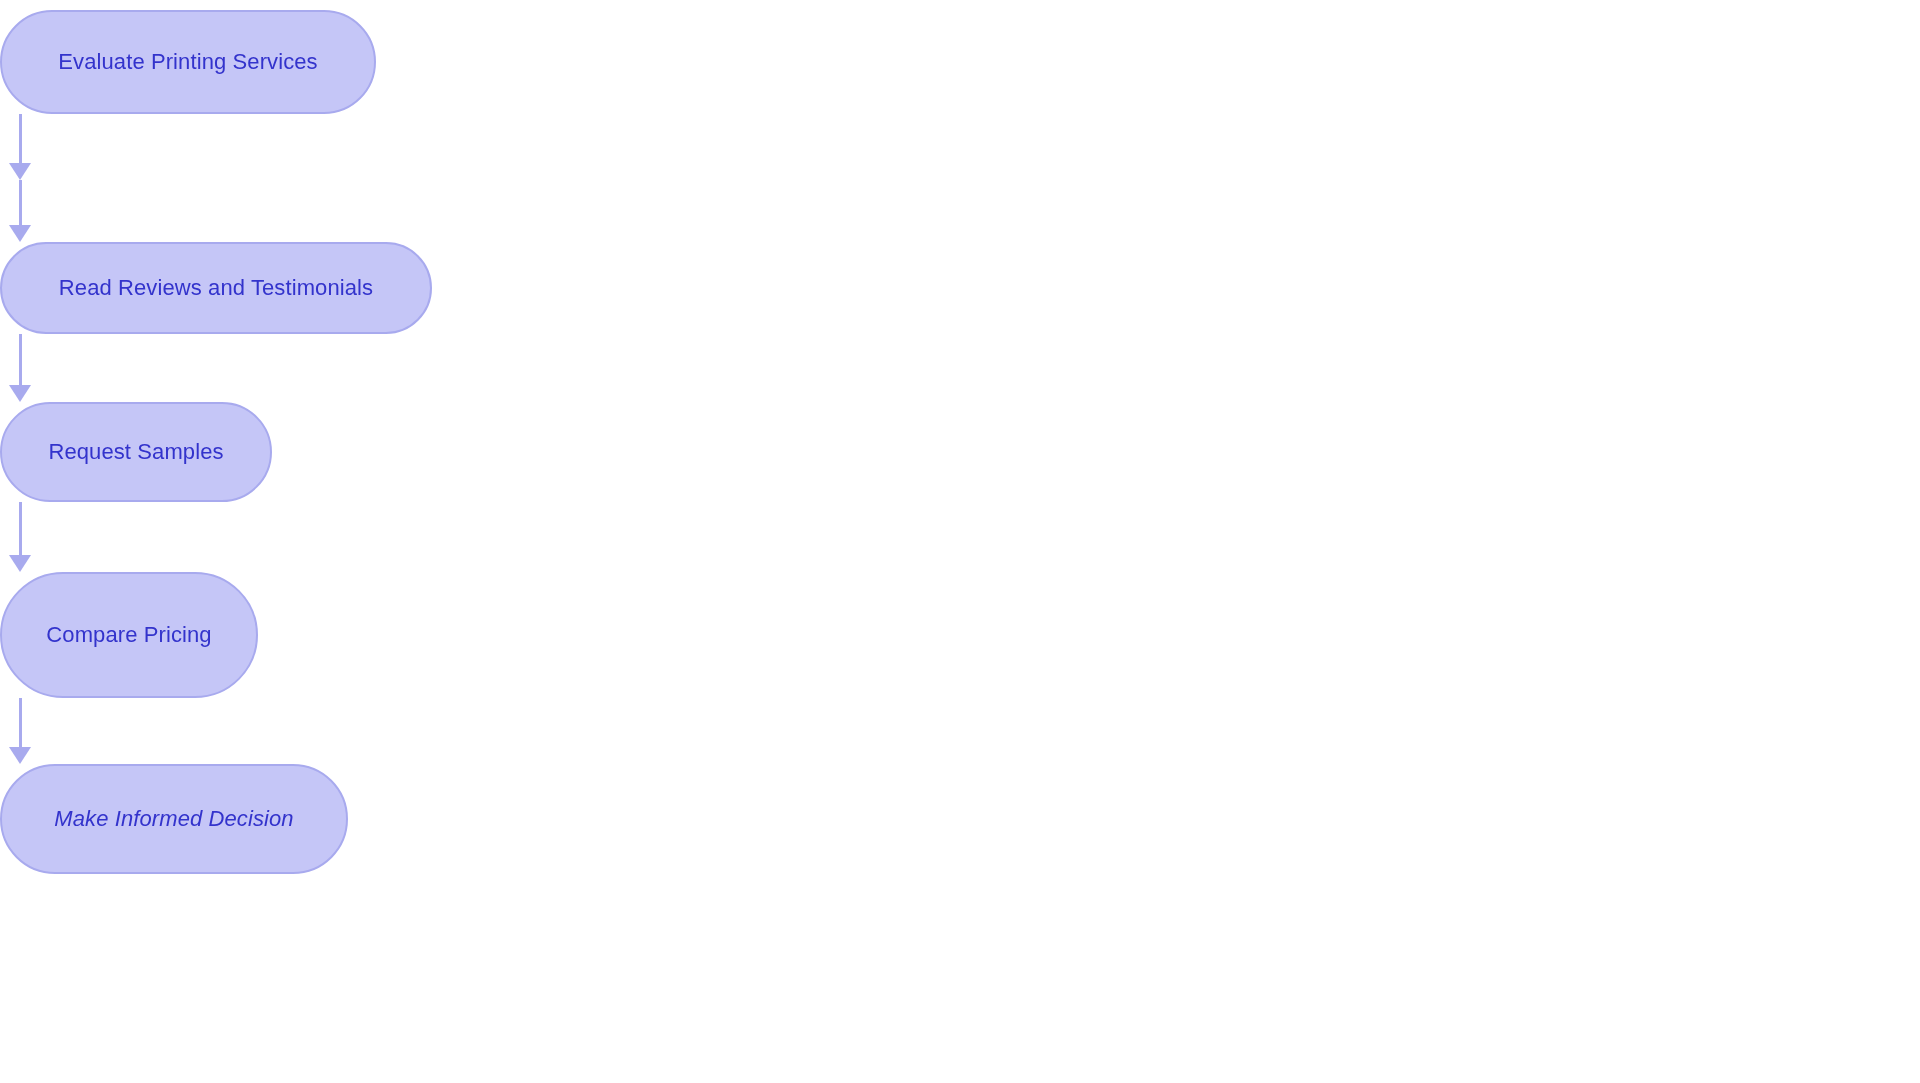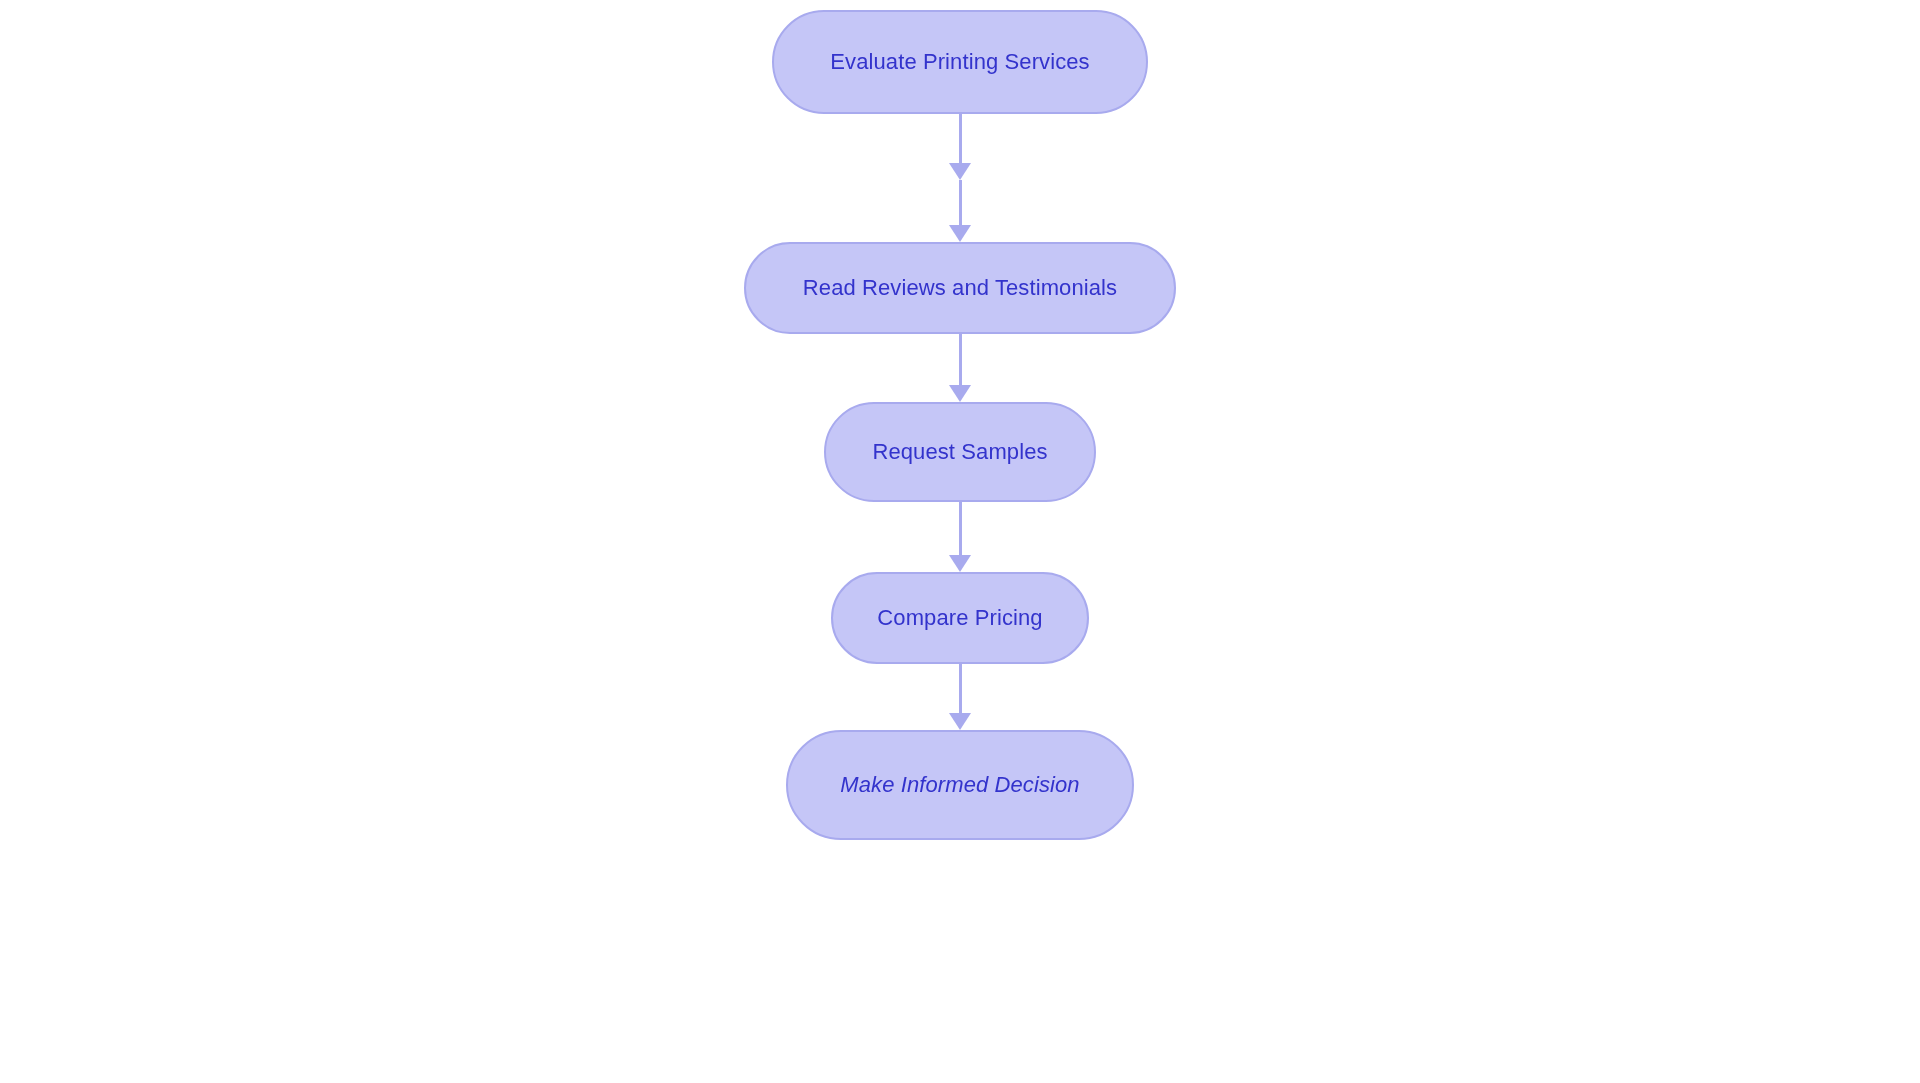--- a/index.html
+++ b/index.html
@@ -23,21 +23,20 @@
   }
 
   .flow-column {
     position: absolute;
     left: 0;
     top: 0;
     width: 1920px;
     height: 1083px;
     display: flex;
     flex-direction: column;
-    align-items: center;
     justify-content: flex-start;
     padding-top: 10px;
     box-sizing: border-box;
   }
 
   .node {
     box-sizing: border-box;
     display: flex;
     align-items: center;
     justify-content: center;
@@ -56,21 +55,21 @@
 
   .node-label {
     pointer-events: none;
   }
 
   
   .node.n0 { width: 376px; height: 104px; }
   .node.n1 { width: 508px; height: 100px; }
   .node.n2 { width: 432px; height: 92px; }
   .node.n3 { width: 272px; height: 100px; }
-  .node.n4 { width: 258px; height: 92px; }
+  .node.n4 { width: 258px; height: 126px; }
   .node.n5 { width: 348px; height: 110px; font-style: italic; }
 
   .connector {
     position: relative;
     width: 40px;
     flex: 0 0 auto;
     display: flex;
     flex-direction: column;
     align-items: center;
   }

